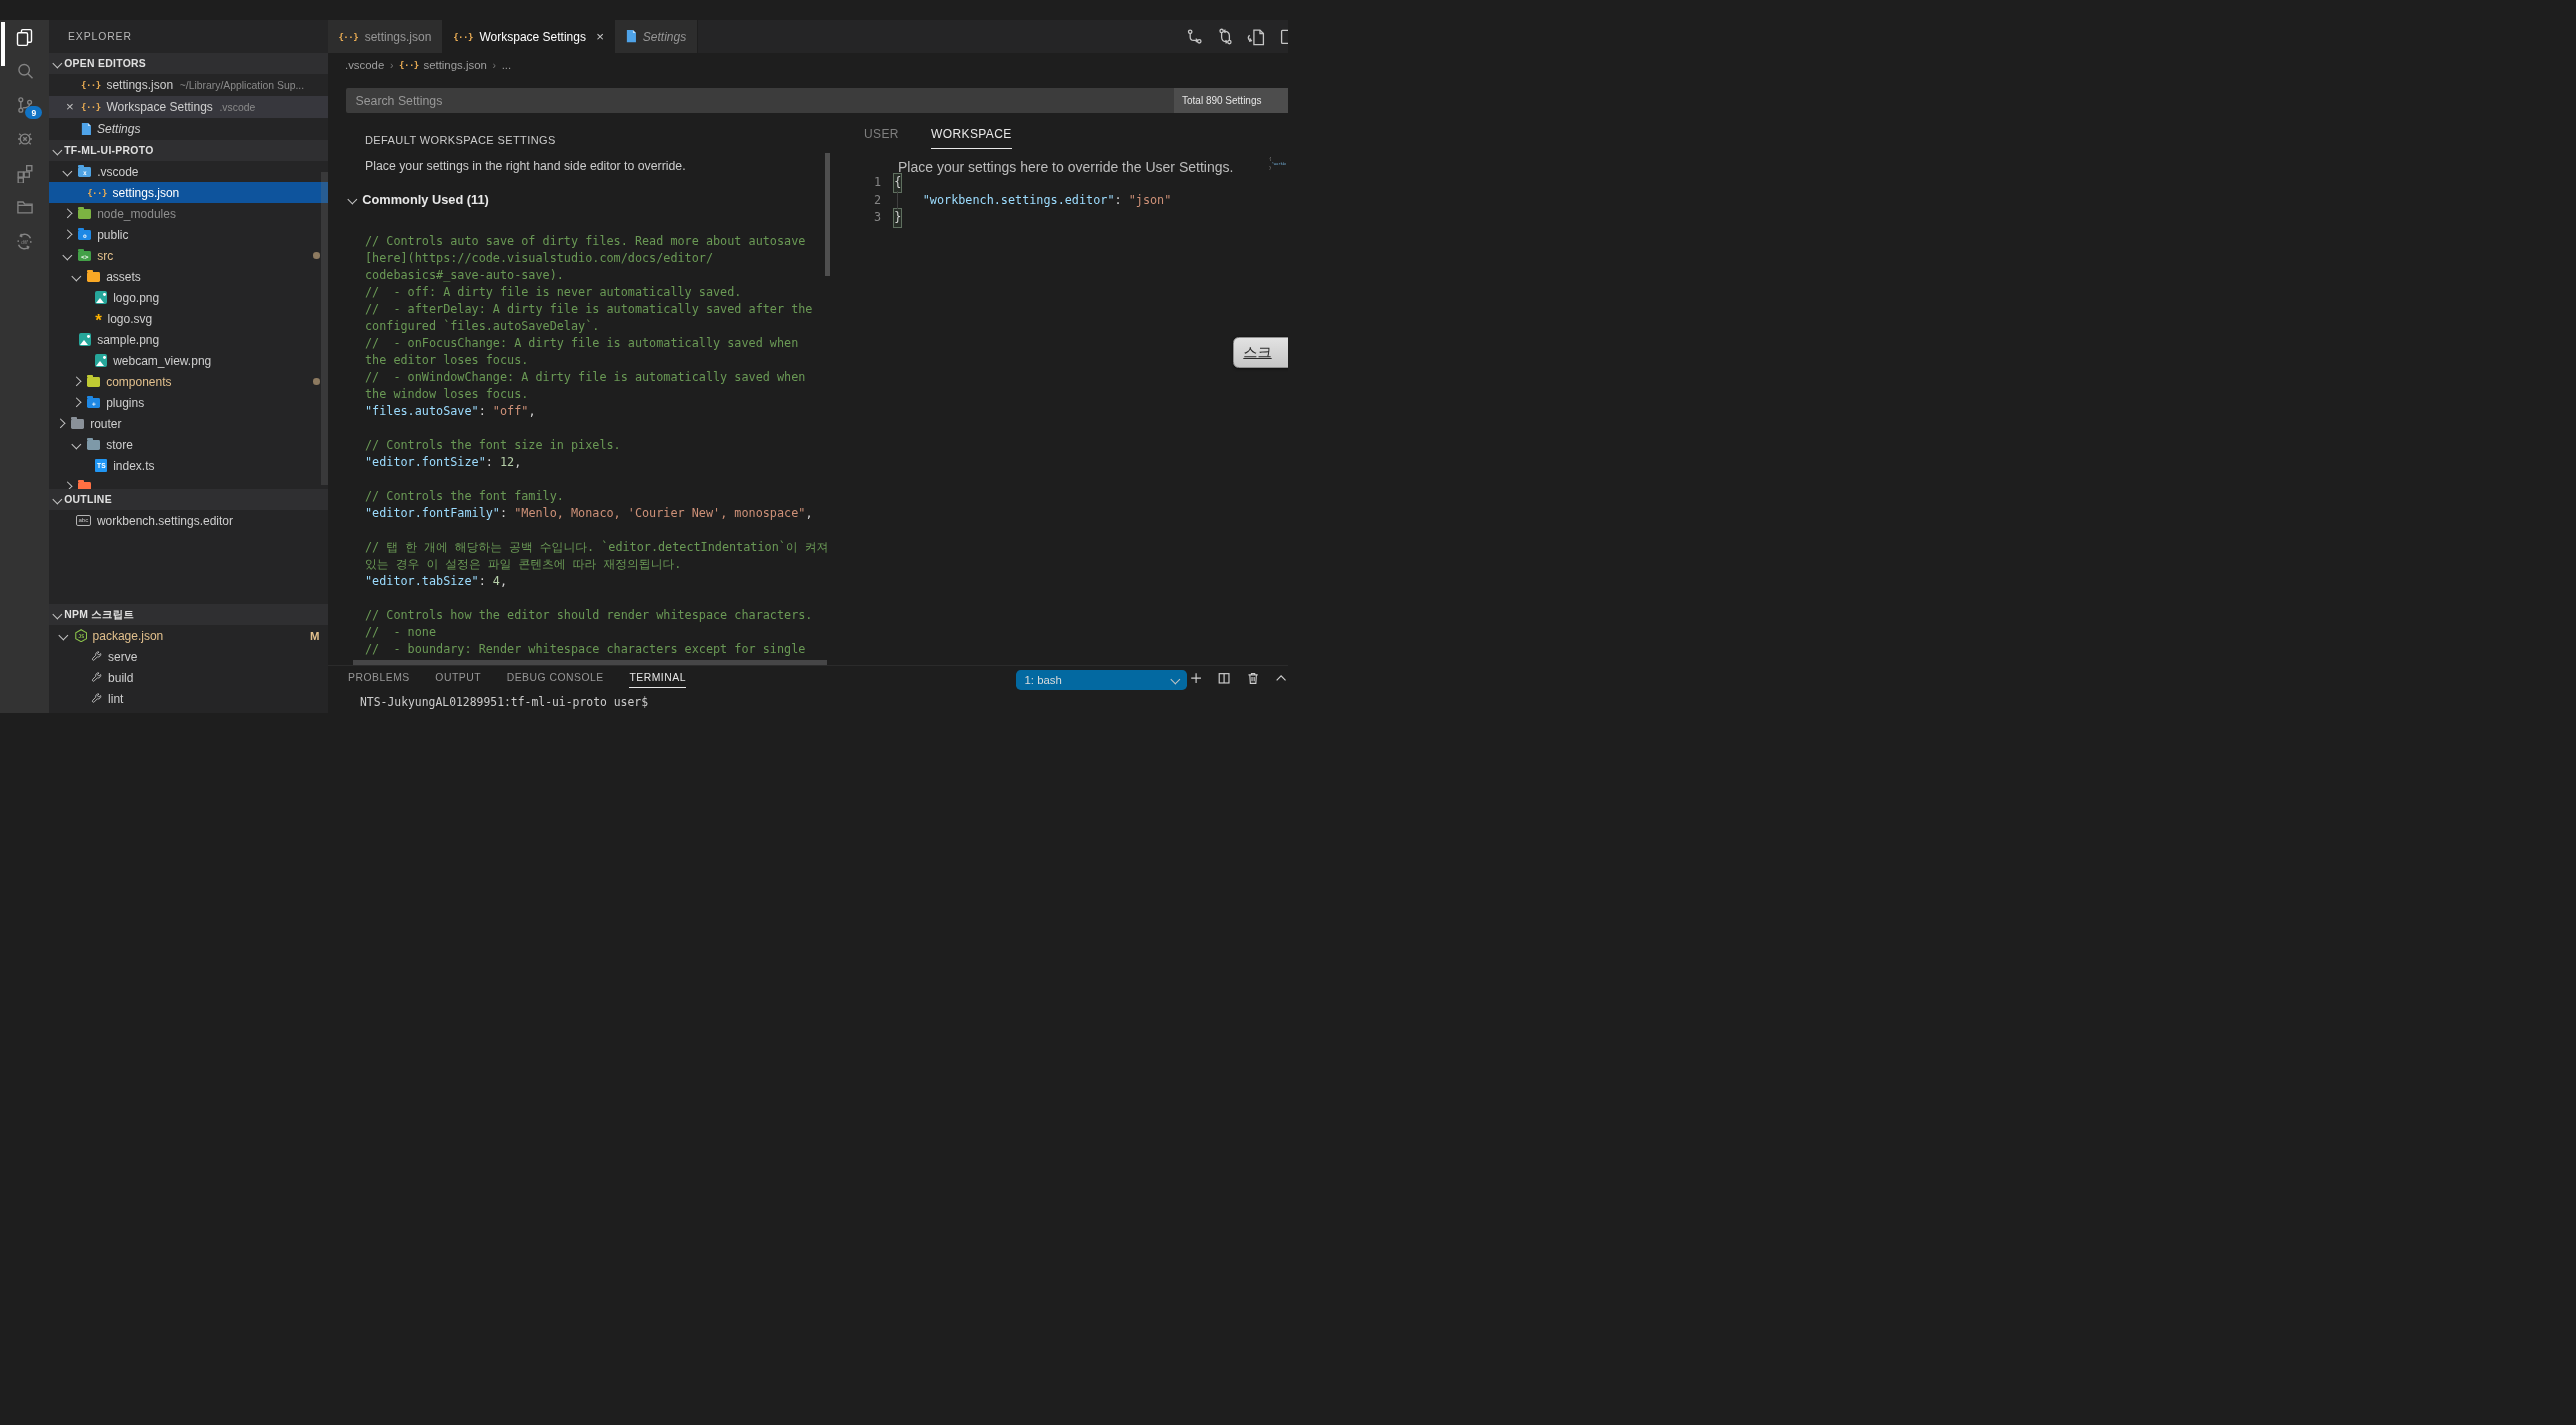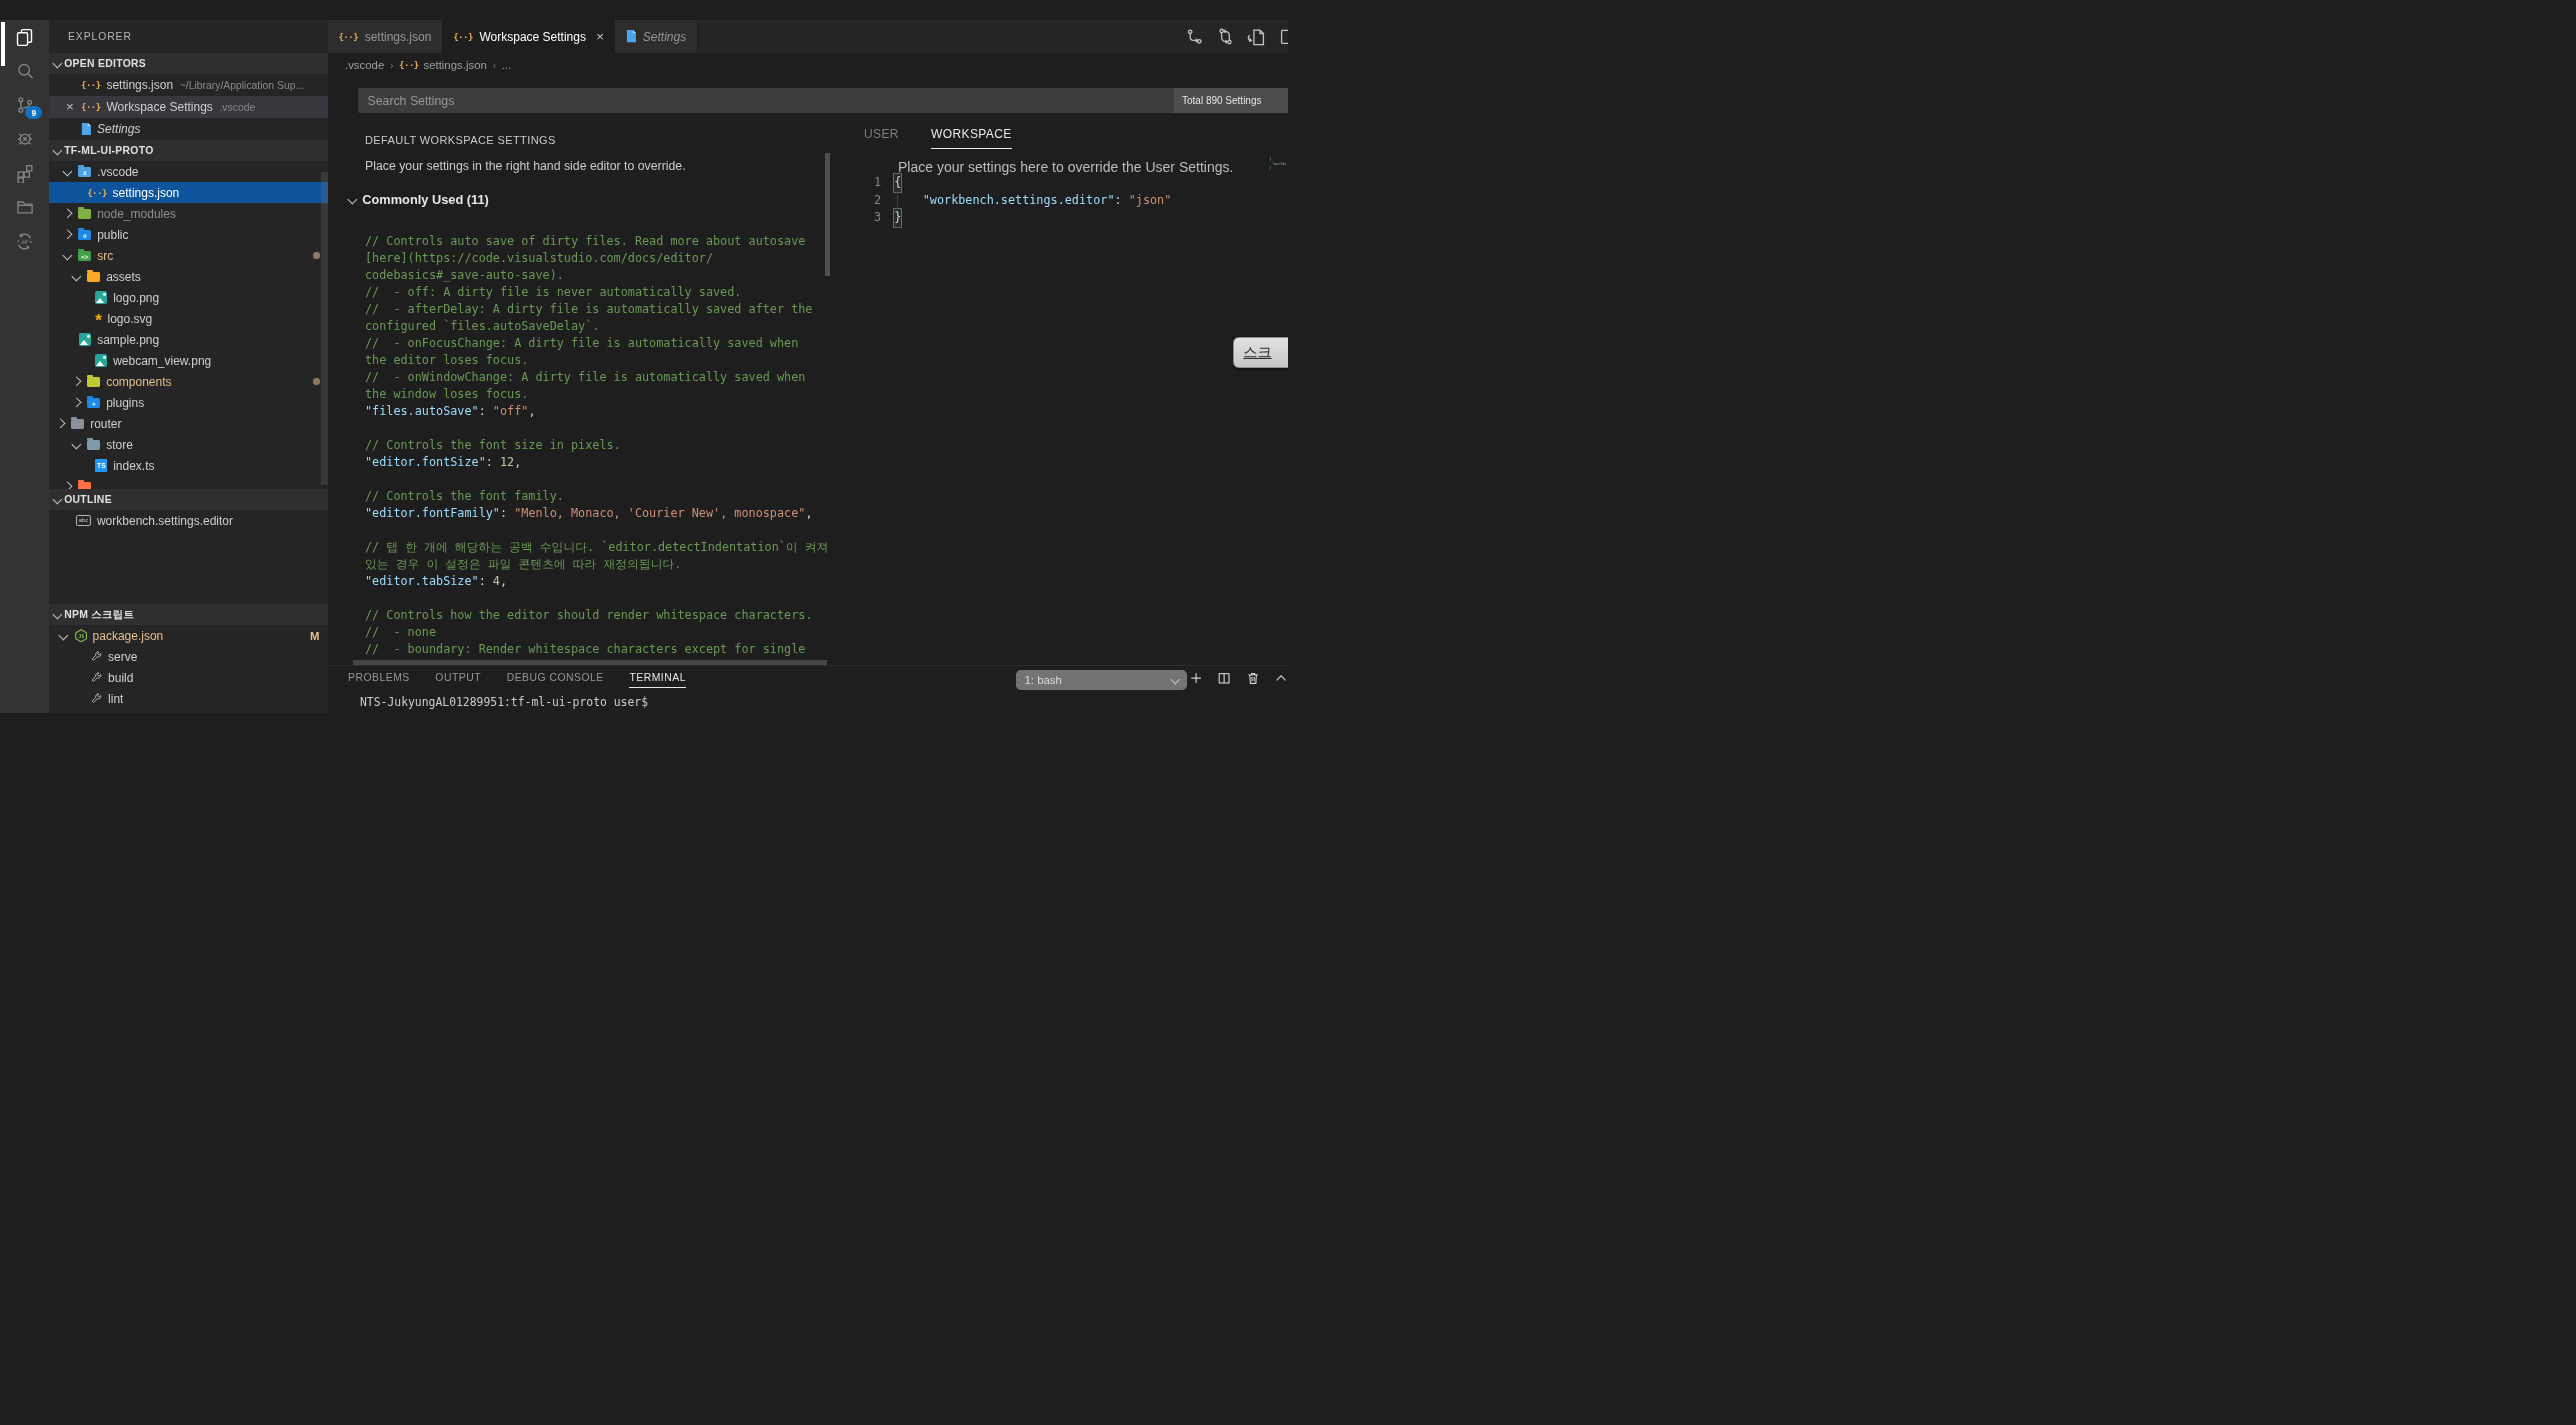--- a/index.html
+++ b/index.html
@@ -73,21 +73,21 @@
   .tab .tclose{color:#c8c8c8;font-size:13.3px;margin-left:3.8px;}
   #tab-actions{position:absolute;right:0;top:0;height:33px;display:flex;align-items:center;gap:12.3px;padding-right:0;}
   #tab-actions .ta{width:19px;height:19px;color:#c5c5c5;flex:none;}
   #tab-actions svg{stroke:currentColor;fill:none;stroke-width:1.5;}
   
   #breadcrumb{position:absolute;left:0;top:33px;right:0;height:24px;display:flex;align-items:center;padding-left:17px;
     color:#9f9f9f;font-size:11.4px;gap:5.7px;}
   .bc-sep{color:#767676;font-size:10.4px;}
   
   #settings{position:absolute;left:0;top:57px;right:0;bottom:47px;overflow:hidden;}
-  #searchrow{position:absolute;left:30px;top:11.4px;right:0;height:25px;display:flex;}
+  #searchrow{position:absolute;left:18px;top:11.4px;right:0;height:25px;display:flex;}
   #search-input{flex:1;background:#3c3c3c;border:none;outline:none;color:#d8d8d8;font-size:12.3px;padding:0 9.5px;
     font-family:"Liberation Sans",sans-serif;border-radius:1.9px 0 0 1.9px;}
   #search-input::placeholder{color:#989898;}
   #total-badge{width:106px;flex:none;background:#4d4d4d;color:#e6e6e6;font-size:10px;display:flex;align-items:center;
     padding-left:7.6px;white-space:nowrap;overflow:hidden;}
   
   #lpane{position:absolute;left:0;top:0;width:504px;bottom:0;overflow:hidden;}
   #lp-header{position:absolute;left:37px;top:57px;font-size:11px;letter-spacing:0.4px;color:#cbcbcb;}
   #lp-sub{position:absolute;left:37px;top:82px;font-size:12.3px;color:#cccccc;}
   #lp-section{position:absolute;left:21px;top:115px;display:flex;align-items:center;gap:6.6px;color:#e8e8e8;font-size:12.8px;font-weight:bold;}
@@ -114,21 +114,21 @@
   #rp-guide{position:absolute;left:65px;top:114px;width:0.9px;height:18px;background:#404040;}
   #minimap{position:absolute;right:1.9px;top:80px;width:17px;font-family:"DejaVu Sans Mono",monospace;
     font-size:3.8px;line-height:4.7px;color:#9a9a9a;overflow:hidden;white-space:pre;}
   .mm-k{color:#6fa8cf;}
   
   #panel{position:absolute;left:0;right:0;bottom:0;height:47px;background:#1e1e1e;border-top:0.9px solid #2b2b2b;}
   #panel-tabs{position:absolute;left:20px;top:5.7px;display:flex;gap:25.6px;font-size:10.4px;letter-spacing:0.5px;color:#969696;}
   .ptab{padding-bottom:4.7px;}
   .ptab.active{color:#e7e7e7;border-bottom:0.9px solid #e7e7e7;}
   #term-line{position:absolute;left:20px;top:29px;font-family:"DejaVu Sans Mono",monospace;font-size:11.4px;color:#cccccc;white-space:pre;margin-left:12px;}
-  #shell-select{position:absolute;left:688px;top:3.8px;width:154px;height:20px;background:#737373;border-radius:4.7px;
+  #shell-select{position:absolute;left:688px;top:3.8px;width:154px;height:20px;background:#0369a1;border-radius:4.7px;
     display:flex;align-items:center;color:#dcdcdc;font-size:11.4px;padding:0 8.5px;justify-content:space-between;}
   #panel-actions{position:absolute;left:861px;top:4.7px;display:flex;gap:14.2px;color:#cfcfcf;}
   #panel-actions svg{stroke:currentColor;fill:none;stroke-width:1.3;}
   
   #ime-btn{position:absolute;right:-13.3px;top:337px;width:57px;height:29px;border:0.9px solid #8f8f8f;border-radius:5.7px;
     background:linear-gradient(#e2e2e2,#c6c6c6);color:#2a2a2a;font-size:14.2px;display:flex;align-items:center;padding-left:9.5px;
     box-shadow:0 0.9px 2.8px rgba(0,0,0,.5);}
   #ime-btn span{text-decoration:underline;}
 </style>
 </head>

